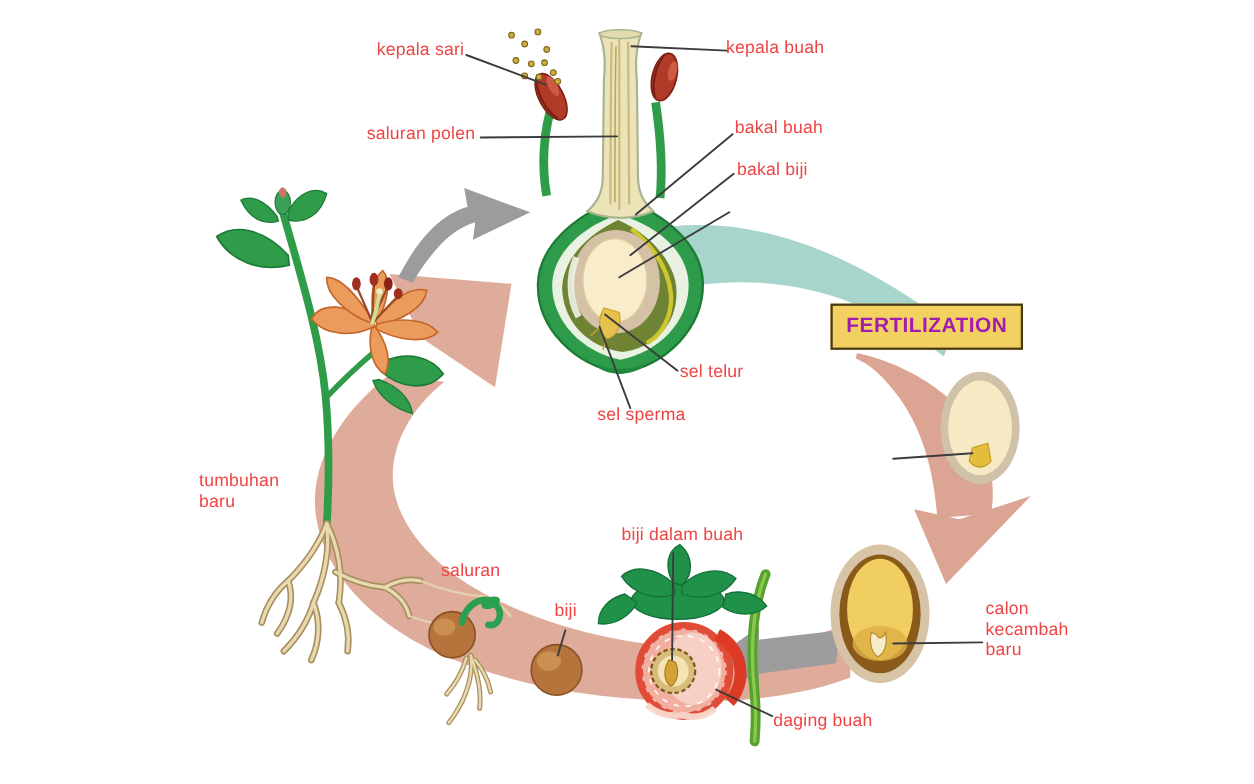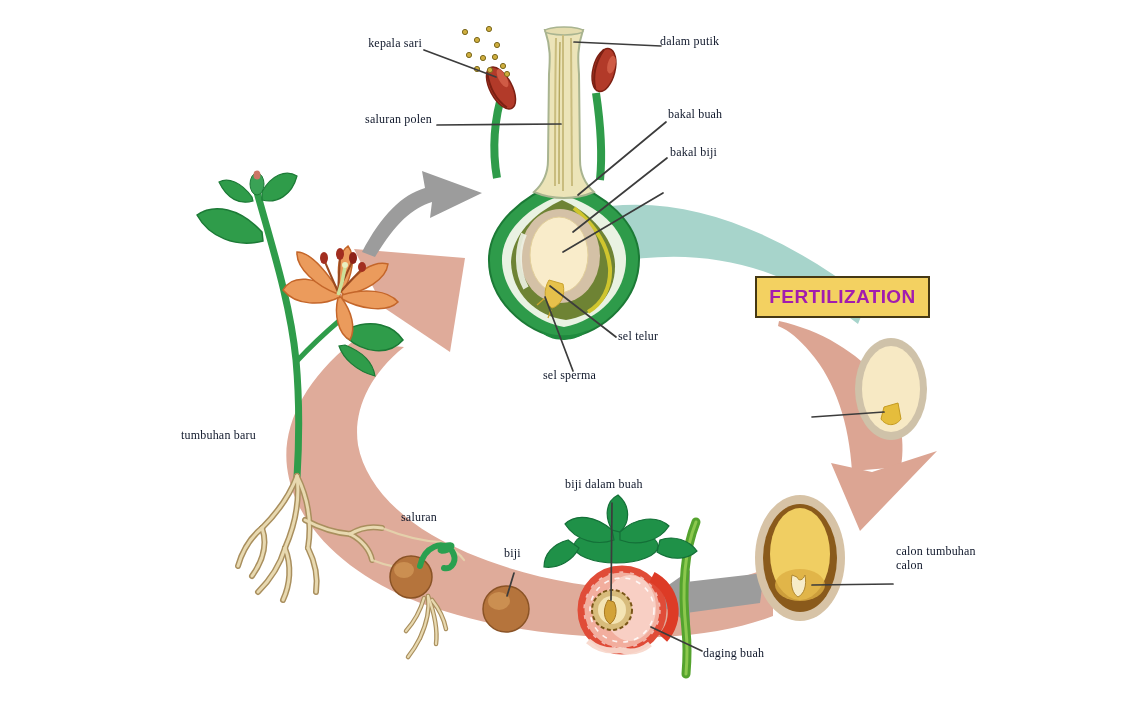--- a/index.html
+++ b/index.html
@@ -2,22 +2,22 @@
 <html><head>
 <meta charset="utf-8">
 <style>
   html,body{margin:0;padding:0;background:#fff;}
   .stage{
     position:relative;width:1140px;height:713px;background:#ffffff;overflow:hidden;
     font-family:"Liberation Sans", sans-serif;
   }
   .stage svg{position:absolute;left:0;top:0;}
   .lbl{
-    position:absolute;font-size:12px;line-height:1.16;color:#0f172a;
-    white-space:nowrap;letter-spacing:.2px;font-family:Liberation Serif, serif;
+    position:absolute;font-size:16px;line-height:1.16;color:#ef4444;
+    white-space:nowrap;letter-spacing:.2px;
   }
   .lbl.wrap{white-space:normal;}
   .fert-box{
     position:absolute;left:755px;top:276px;width:171px;height:38px;
     background:#f3d161;border:2px solid #453813;
     display:flex;align-items:center;justify-content:center;
     font-size:19px;font-weight:bold;color:#a21caf;letter-spacing:.4px;
   }
 </style>
 </head>
@@ -253,21 +253,21 @@
       <line x1="812" y1="417" x2="884" y2="412"></line>
       <line x1="893" y1="584" x2="812" y2="585"></line>
       <line x1="514" y1="573" x2="507" y2="596"></line>
       <line x1="612" y1="503" x2="611" y2="600"></line>
       <line x1="702" y1="651" x2="651" y2="627"></line>
     </g>
   </svg>
 
   <div class="lbl" style="left:312px;top:37px;width:110px;text-align:right;">kepala sari</div>
 
-  <div class="lbl" style="left:660px;top:35px;">dalam putik</div>
+  <div class="lbl" style="left:660px;top:35px;">kepala buah</div>
 
   <div class="lbl" style="left:300px;top:113px;width:132px;text-align:right;">saluran polen</div>
 
   <div class="lbl" style="left:668px;top:108px;text-align:center;">bakal buah</div>
 
   <div class="lbl" style="left:670px;top:146px;">bakal biji</div>
 
   <div class="lbl" style="left:618px;top:330px;">sel telur</div>
 
   <div class="lbl" style="left:543px;top:369px;">sel sperma</div>
@@ -276,16 +276,16 @@
 
 
   <div class="lbl wrap" style="left:181px;top:414px;width:100px;margin-top:15px;">tumbuhan baru</div>
 
   <div class="lbl" style="left:401px;top:511px;">saluran</div>
 
   <div class="lbl" style="left:504px;top:547px;">biji</div>
 
   <div class="lbl" style="left:565px;top:478px;text-align:right;">biji dalam buah</div>
 
-  <div class="lbl wrap" style="left:896px;top:545px;width:96px;">calon tumbuhan calon</div>
+  <div class="lbl wrap" style="left:896px;top:545px;width:96px;">calon kecambah baru</div>
 
   <div class="lbl" style="left:703px;top:647px;text-align:right;">daging buah</div>
 </div>
 
 </body></html>

